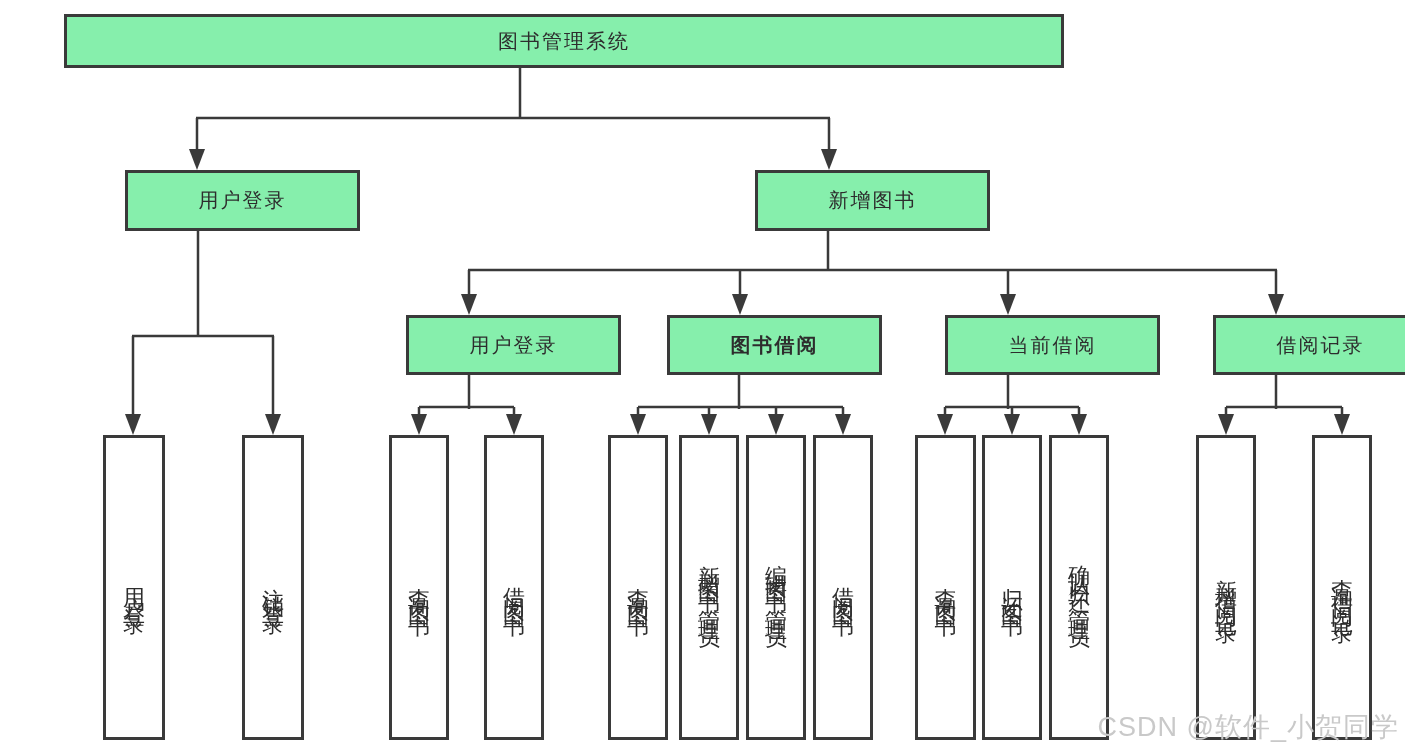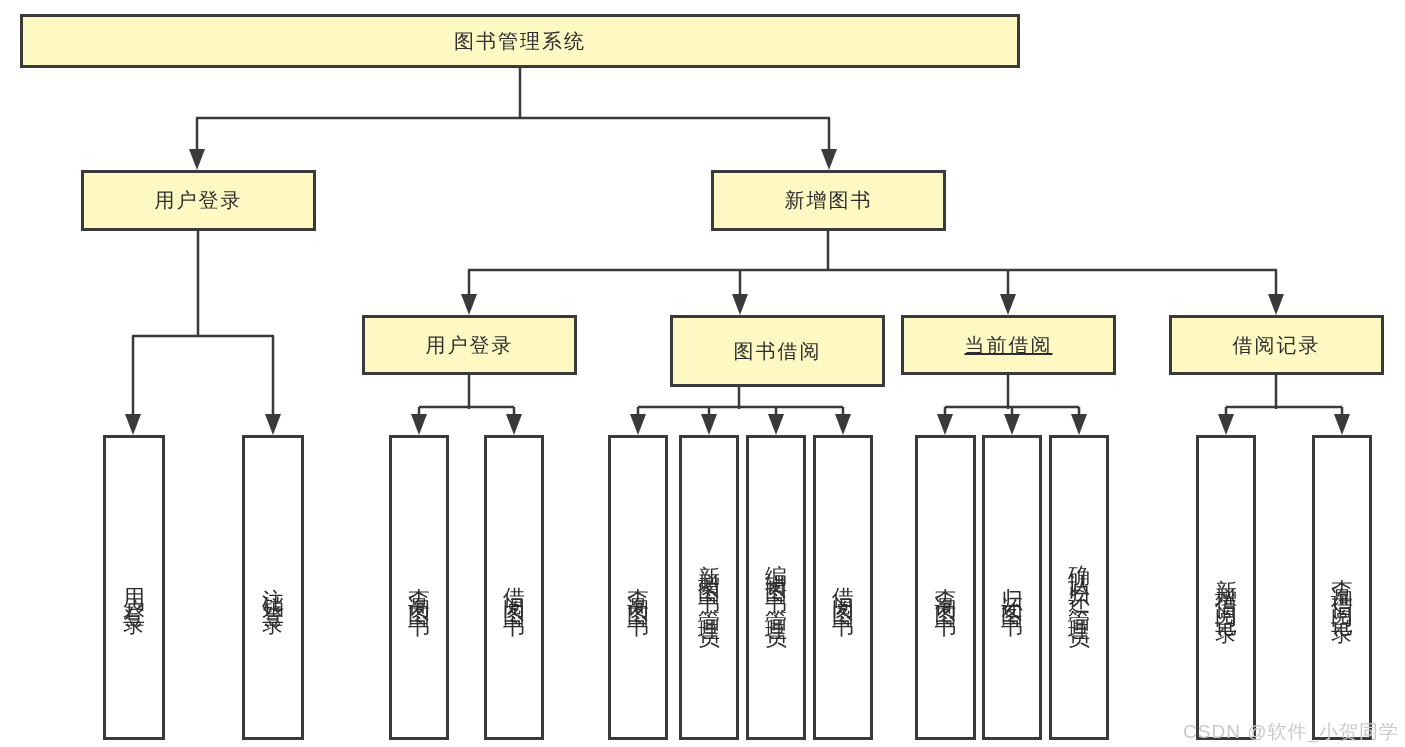--- a/index.html
+++ b/index.html
@@ -18,29 +18,30 @@
   #connectors {
     position: absolute;
     left: 0;
     top: 0;
     z-index: 1;
   }
   .box {
     position: absolute;
     box-sizing: border-box;
     border: 3px solid #3a3a3a;
-    background: #fef9c3;
+    background: #86efac;
     display: flex;
     align-items: center;
     justify-content: center;
     z-index: 2;
     color: #2d2d2d;
     font-size: 20px;
     letter-spacing: 2px;
     white-space: nowrap;
+    margin-left: 44px;
   }
   .vbox {
     position: absolute;
     box-sizing: border-box;
     border: 3px solid #3a3a3a;
     background: #ffffff;
     display: flex;
     align-items: center;
     justify-content: center;
     z-index: 2;
@@ -55,21 +56,21 @@
     letter-spacing: 9px;
     line-height: 1;
     white-space: nowrap;
   }
   .watermark {
     position: absolute;
     right: 6px;
     bottom: 2px;
     z-index: 3;
     color: #c9c9c9;
-    font-size: 19px;
+    font-size: 27px;
     letter-spacing: 1px;
     white-space: nowrap;
   }
 </style>
 </head>
 <body>
 
 <div id="stage">
 
   <svg id="connectors" width="1405" height="747" viewBox="0 0 1405 747">
@@ -128,22 +129,22 @@
       <polygon points="1334,414 1350,414 1342,435"></polygon>
     </g>
   </svg>
 
   <div class="box" style="left:20px; top:14px; width:1000px; height:54px;">图书管理系统</div>
 
   <div class="box" style="left:81px; top:170px; width:235px; height:61px;">用户登录</div>
   <div class="box" style="left:711px; top:170px; width:235px; height:61px;">新增图书</div>
 
   <div class="box" style="left:362px; top:315px; width:215px; height:60px;">用户登录</div>
-  <div class="box" style="left:670px; top:315px; width:215px; height:72px;">图书借阅</div>
-  <div class="box" style="left:901px; top:315px; width:215px; height:60px;text-decoration:underline;">当前借阅</div>
+  <div class="box" style="left:623px; top:315px; width:215px; height:60px;font-weight:bold;">图书借阅</div>
+  <div class="box" style="left:901px; top:315px; width:215px; height:60px;">当前借阅</div>
   <div class="box" style="left:1169px; top:315px; width:215px; height:60px;">借阅记录</div>
 
   <div class="vbox" style="left:103px; width:62px;">
     <span>用户登录</span>
   </div>
   <div class="vbox" style="left:242px; width:62px;">
     <span>注销登录</span>
   </div>
 
   <div class="vbox" style="left:389px; width:60px;">

